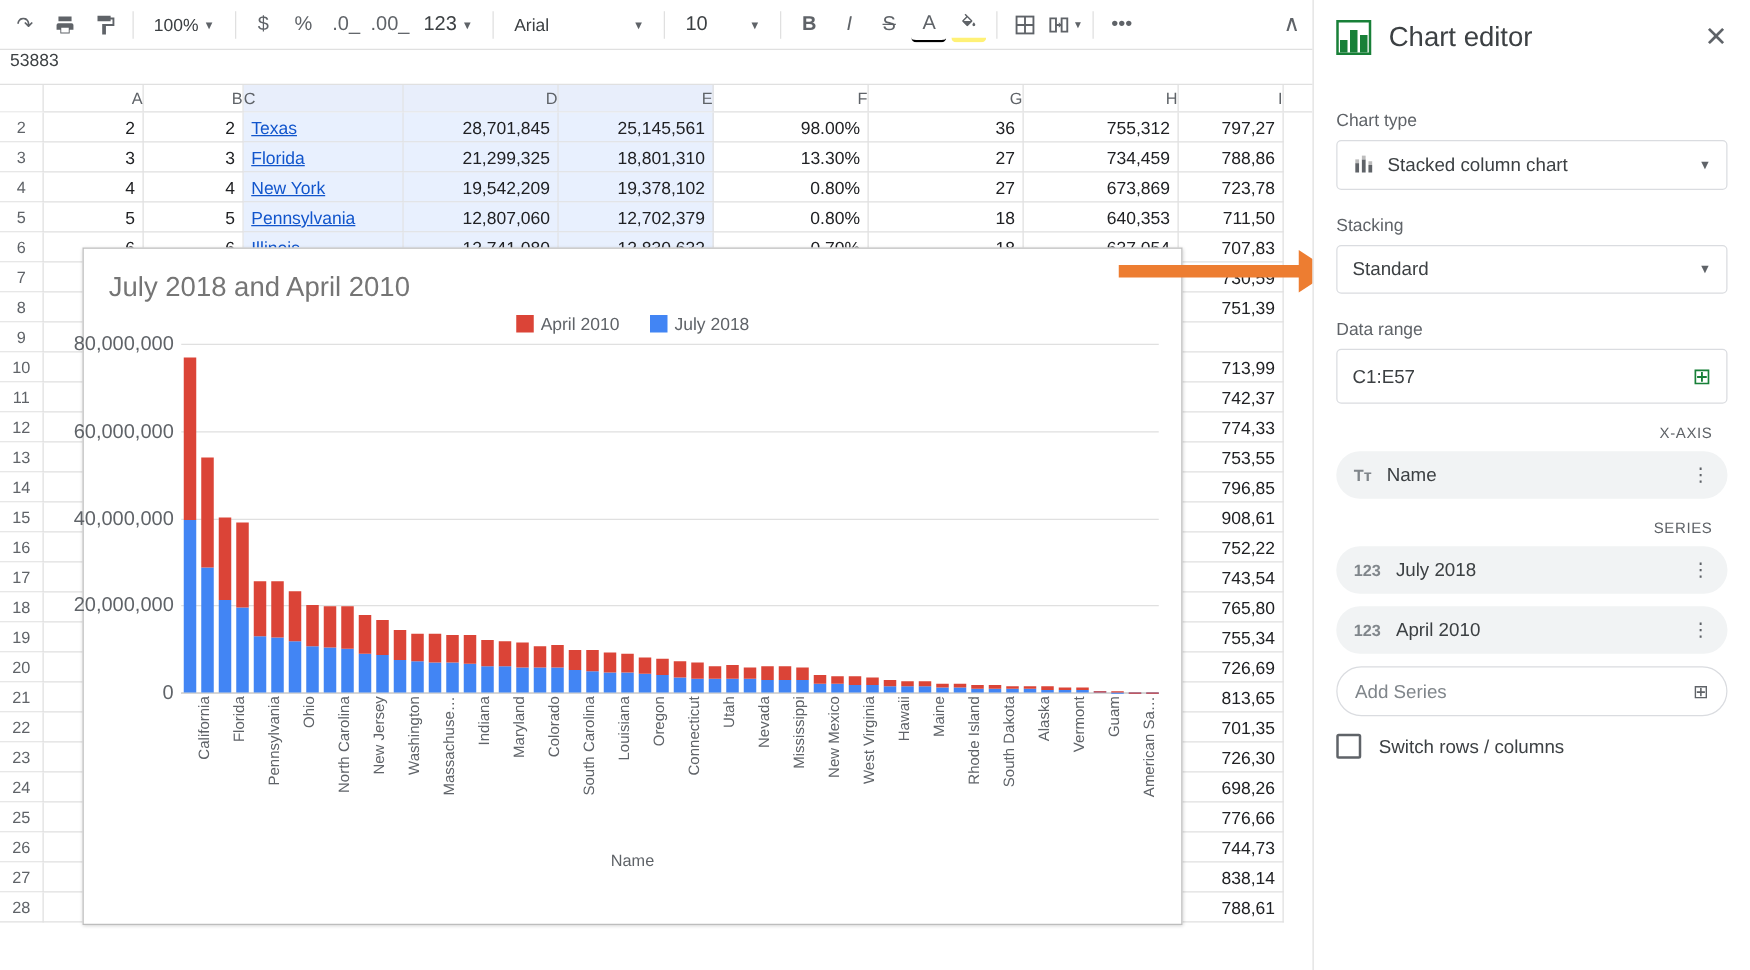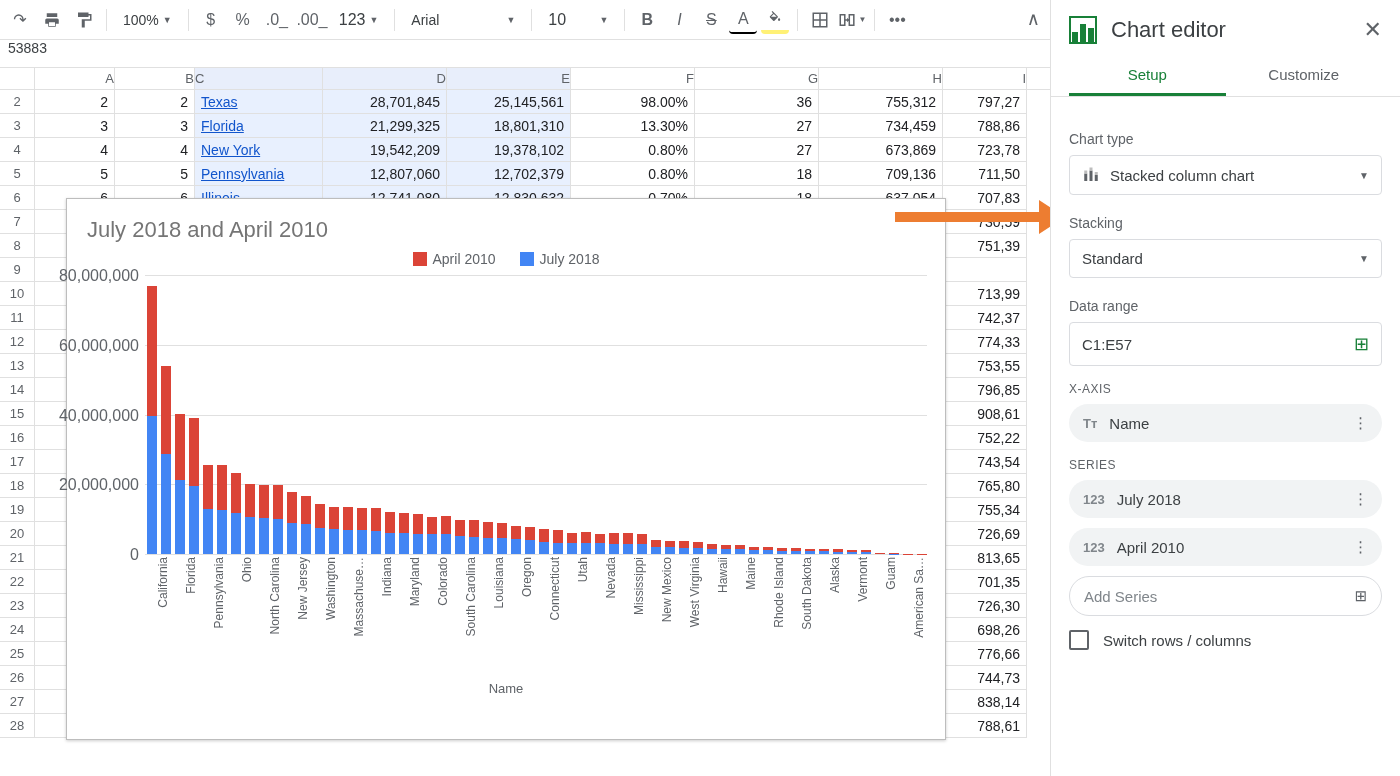--- a/index.html
+++ b/index.html
@@ -41,21 +41,21 @@
   .ed-hdr { display:flex; align-items:center; gap:14px; padding:16px 18px 10px; }
   .ed-icon { width:28px;height:28px; border:2px solid #188038; display:flex; }
   .ed-icon span{ display:block; width:6px; background:#188038; align-self:flex-end; margin:0 1px;}
   .ed-title { font-size:22px; color:#3c4043; font-weight:400; }
   .ed-close { margin-left:auto; font-size:22px; color:#5f6368; }
   .tabs { display:flex; padding:0 18px; border-bottom:1px solid #e0e0e0;}
   .tab { flex:1; text-align:center; padding:12px 0 10px; font-size:15px; color:#5f6368;}
   .tab.active { color:#188038; border-bottom:3px solid #188038; font-weight:500;}
   .ed-body { padding:14px 18px 0; overflow:auto; height:calc(100% - 120px);}
   .lbl { font-size:14px; color:#5f6368; margin:20px 0 8px; }
-  .lbl-sm { font-size:12px; color:#5f6368; letter-spacing:0.5px; margin:16px 0 8px;}
+  .lbl-sm { font-size:12px; color:#5f6368; letter-spacing:0.5px; margin:16px 12px 8px;text-align:right;}
   .dd { display:flex; align-items:center; border:1px solid #dadce0; border-radius:4px; padding:10px 12px; font-size:15px; color:#3c4043; gap:10px;}
   .dd .tri2{ margin-left:auto; color:#5f6368; font-size:10px;}
   .inp { display:flex; align-items:center; border:1px solid #dadce0; border-radius:4px; padding:10px 12px; font-size:15px; color:#3c4043;}
   .inp .grid-icon{ margin-left:auto; color:#188038; font-size:18px;}
   .pill { display:flex; align-items:center; background:#f1f3f4; border-radius:20px; padding:10px 14px; margin-bottom:10px; font-size:15px; color:#3c4043; gap:12px;}
   .pill .more{ margin-left:auto; color:#5f6368;}
   .chk-row { display:flex; align-items:center; gap:14px; font-size:15px; color:#3c4043; margin-top:14px;}
   .chk { width:20px;height:20px; border:2px solid #5f6368; border-radius:2px;}
   .chk.on { background:#188038; border-color:#188038; position:relative;}
   .chk.on::after{content:"✓"; color:#fff; position:absolute; top:-2px; left:2px; font-size:16px;}
@@ -198,21 +198,21 @@
         </div>
         <div class="row sel">
           <div class="cell rh">5</div>
           <div class="cell wA">5</div>
           <div class="cell wB">5</div>
           <div class="cell wC"><span class="link">Pennsylvania</span></div>
           <div class="cell wD">12,807,060</div>
           <div class="cell wE">12,702,379</div>
           <div class="cell wF">0.80%</div>
           <div class="cell wG">18</div>
-          <div class="cell wH">709,136</div>
+          <div class="cell wH">640,353</div>
           <div class="cell wI">711,50</div>
         </div>
         <div class="row sel">
           <div class="cell rh">6</div>
           <div class="cell wA">6</div>
           <div class="cell wB">6</div>
           <div class="cell wC"><span class="link">Illinois</span></div>
           <div class="cell wD">12,741,080</div>
           <div class="cell wE">12,830,632</div>
           <div class="cell wF">-0.70%</div>
@@ -664,24 +664,20 @@
 <div class="editor">
   <div class="ed-hdr">
     <div class="ed-icon">
         <span style="height:10px"></span>
         <span style="height:18px"></span>
         <span style="height:14px"></span>
       </div>
     <div class="ed-title">Chart editor</div>
     <div class="ed-close">✕</div>
   </div>
-  <div class="tabs">
-    <div class="tab active">Setup</div>
-    <div class="tab">Customize</div>
-  </div>
   <div class="ed-body">
     <div class="lbl">Chart type</div>
     <div class="dd">
       <svg width="18" height="18" viewBox="0 0 24 24">
           <rect x="3" y="10" width="4" height="10" fill="#5f6368"></rect>
           <rect x="3" y="6" width="4" height="4" fill="#bdbdbd"></rect>
           <rect x="10" y="6" width="4" height="14" fill="#5f6368"></rect>
           <rect x="10" y="2" width="4" height="4" fill="#bdbdbd"></rect>
           <rect x="17" y="12" width="4" height="8" fill="#5f6368"></rect>
           <rect x="17" y="8" width="4" height="4" fill="#bdbdbd"></rect>

